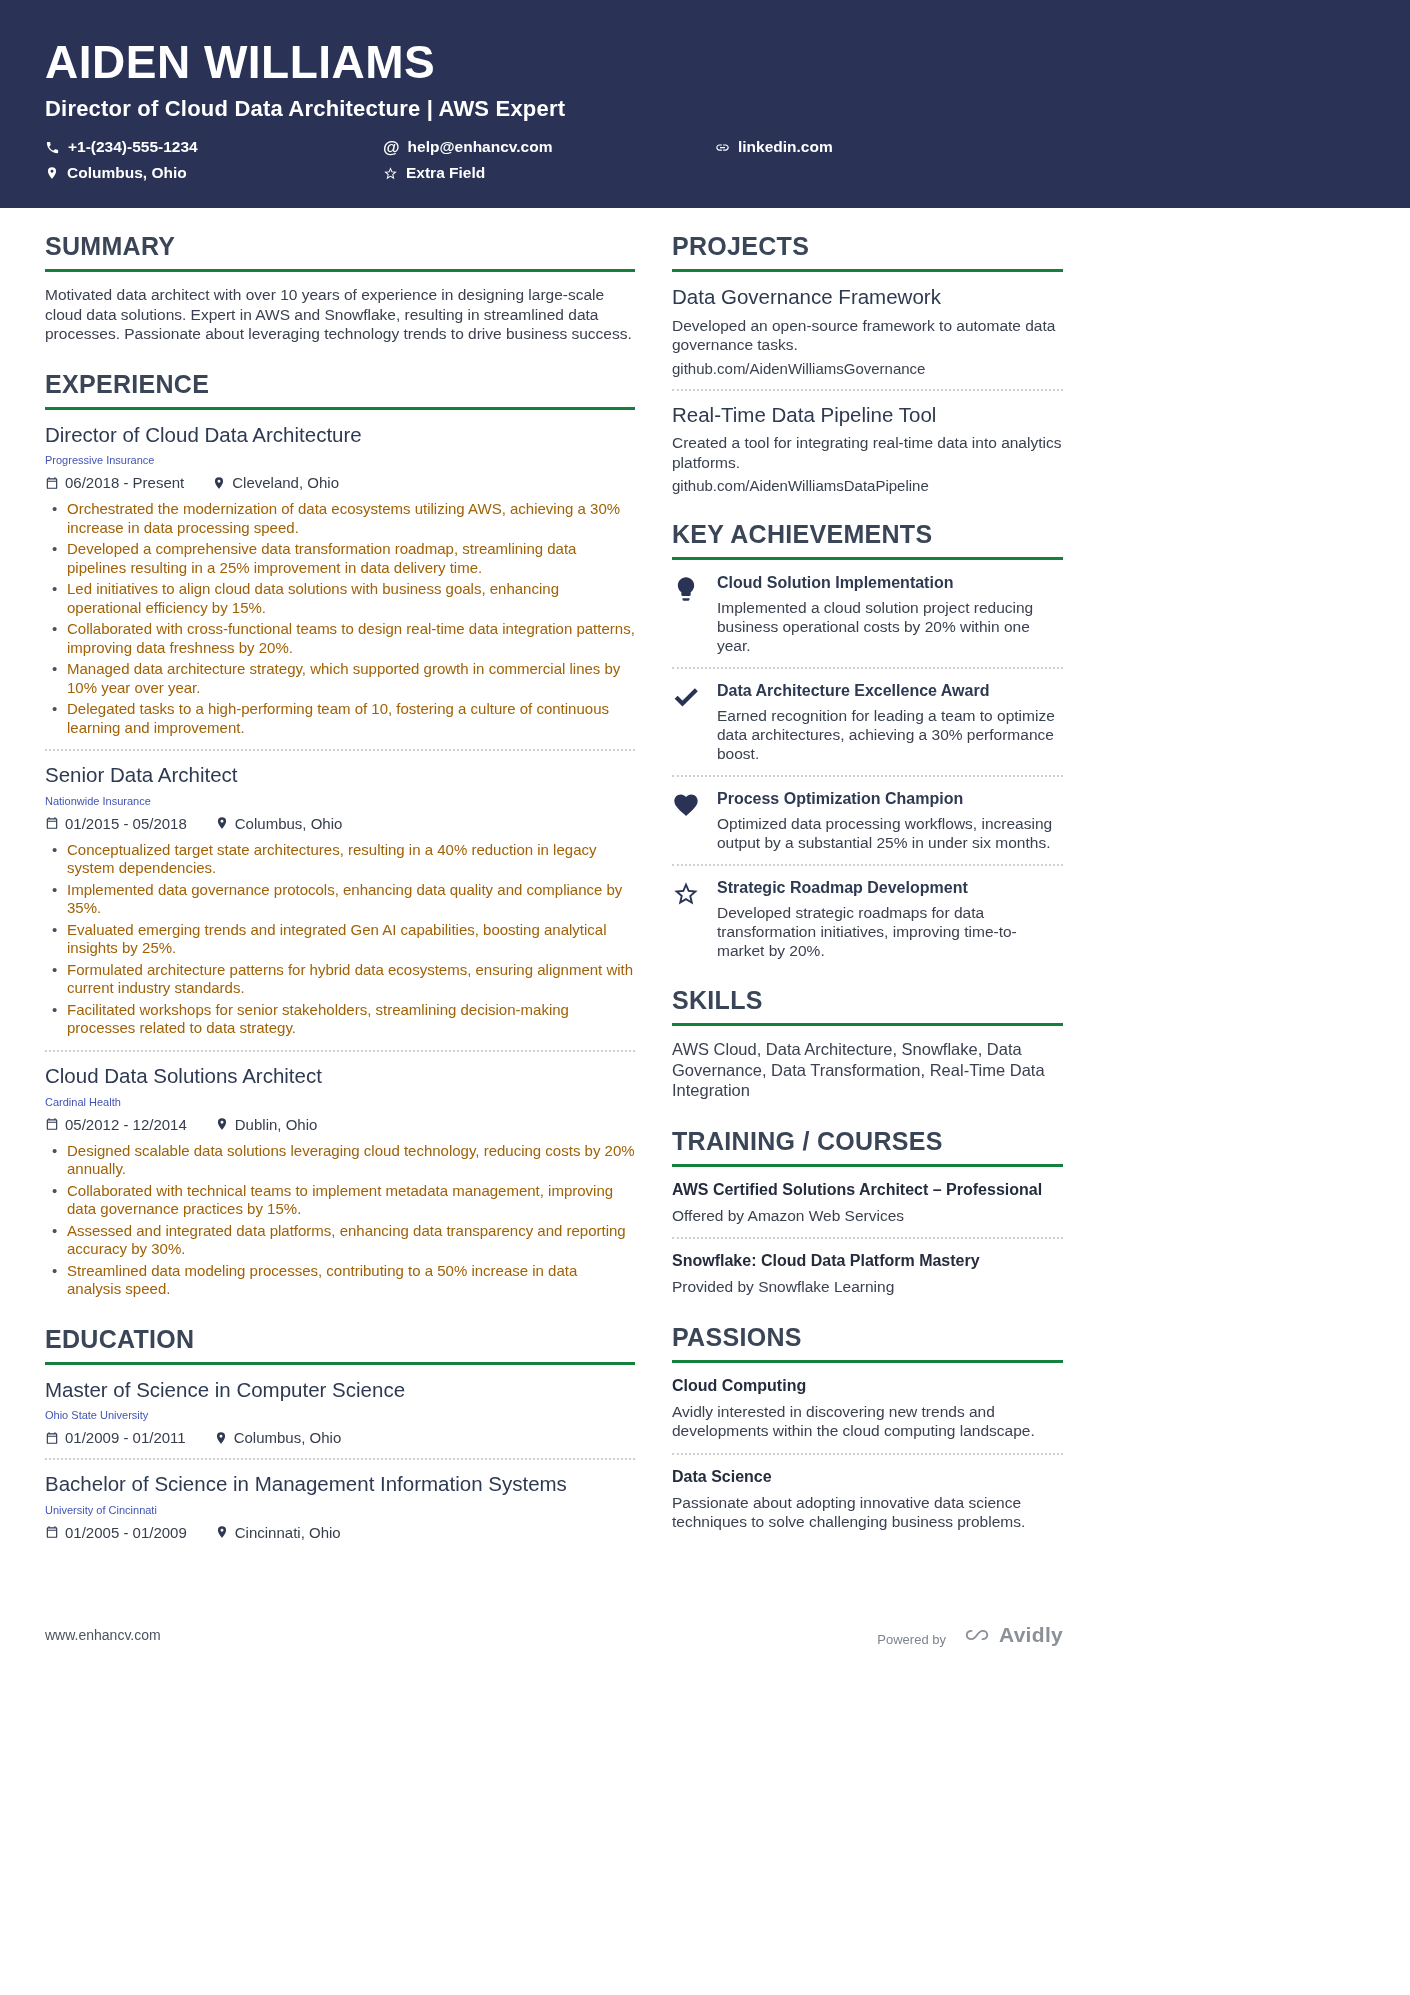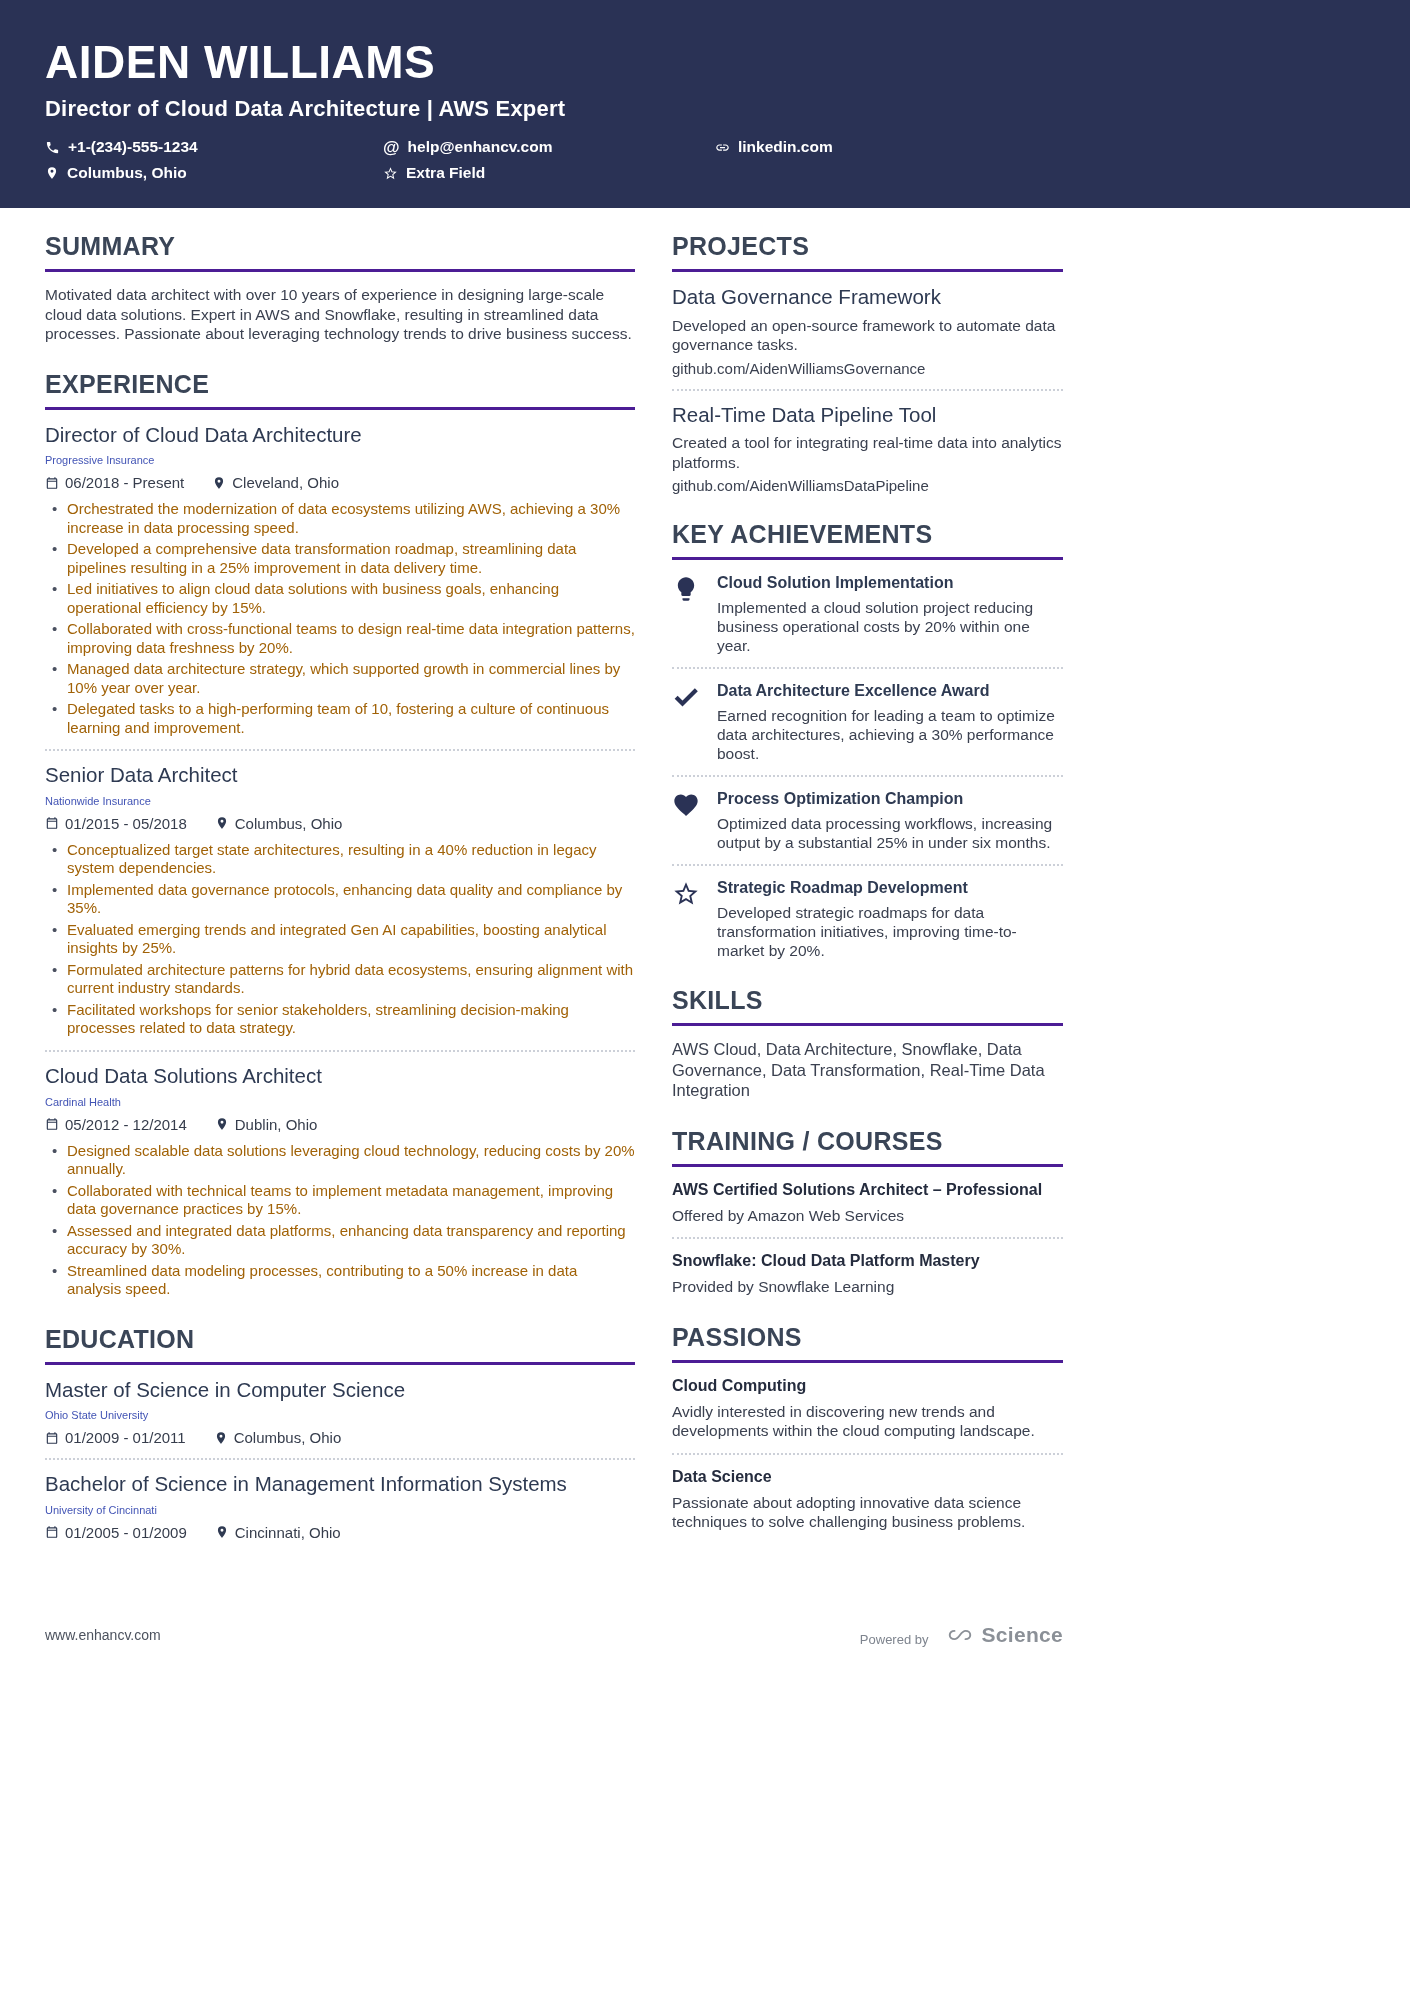--- a/index.html
+++ b/index.html
@@ -14,21 +14,21 @@
   .contacts { margin-top: 16px; display: grid; grid-template-columns: 338px 332px 1fr; row-gap: 8px; font-size: 15.5px; font-weight: 700; width: 1018px; }
   .c-item { display: flex; align-items: center; gap: 8px; }
   .c-item svg { flex: none; display: block; }
   .at { font-size: 17px; font-weight: 700; line-height: 1; }
 
   
   .content { display: flex; gap: 37px; padding-left: 45px; padding-top: 24px; width: 1063px; }
   .col-l { width: 590px; flex: none; }
   .col-r { width: 391px; flex: none; }
   section { margin-bottom: 26px; }
-  .sec-h { font-size: 25px; font-weight: 700; color: #3a4557; letter-spacing: .3px; margin: 0 0 13px 0; padding-bottom: 8px; border-bottom: 3px solid #4c1d95; }
+  .sec-h { font-size: 25px; font-weight: 700; color: #3a4557; letter-spacing: .3px; margin: 0 0 13px 0; padding-bottom: 8px; border-bottom: 3px solid #15803d; }
 
   .item-title { font-size: 20.5px; font-weight: 400; color: #2e3a52; margin: 0; line-height: 1.2; }
   .company { color: #4254b5; font-size: 11px; font-weight: 400; margin-top: 7px; }
   .meta { display: flex; gap: 28px; margin-top: 8px; font-size: 15px; color: #363d4c; align-items: center; }
   .meta-item { display: flex; align-items: center; gap: 6px; }
   .meta-item svg { color: #2f3a52; display: block; }
 
   .bullets { list-style: none; margin: 9px 0 0 0; padding: 0; }
   .bullets li { position: relative; padding-left: 22px; margin-bottom: 3px; font-size: 15px; line-height: 18.5px; color: #a16207; }
   .bullets li::before { content: "\2022"; position: absolute; left: 7px; top: 0; color: #4a5060; }
@@ -362,18 +362,18 @@
   </div>
 
   <div class="footer">
     <div class="f-site">www.enhancv.com</div>
     <div class="f-right">
       <span class="f-pb">Powered by</span>
       <span class="f-brand">
         <svg viewBox="0 0 32 24" width="30" height="22">
             <path d="M10 7.5c-3 0-5.2 1.9-5.2 4.5s2.2 4.5 5.2 4.5c5.4 0 6.6-9 12-9 3 0 5.2 1.9 5.2 4.5s-2.2 4.5-5.2 4.5" fill="none" stroke="#8b9097" stroke-width="2.1" stroke-linecap="round"></path>
           </svg>
-        <span>Science</span>
+        <span>Avidly</span>
       </span>
     </div>
   </div>
 
 </div>
 
 </body></html>

